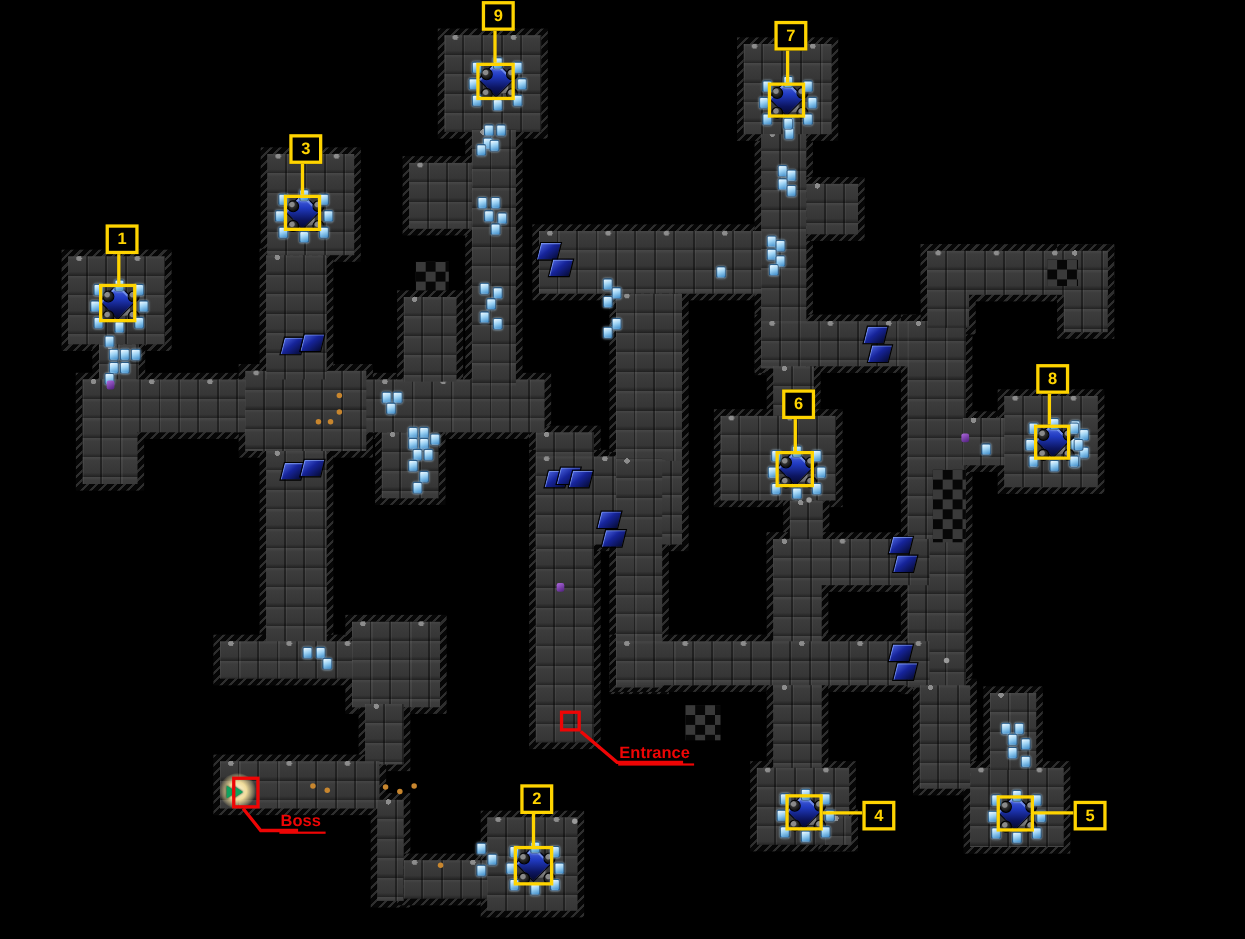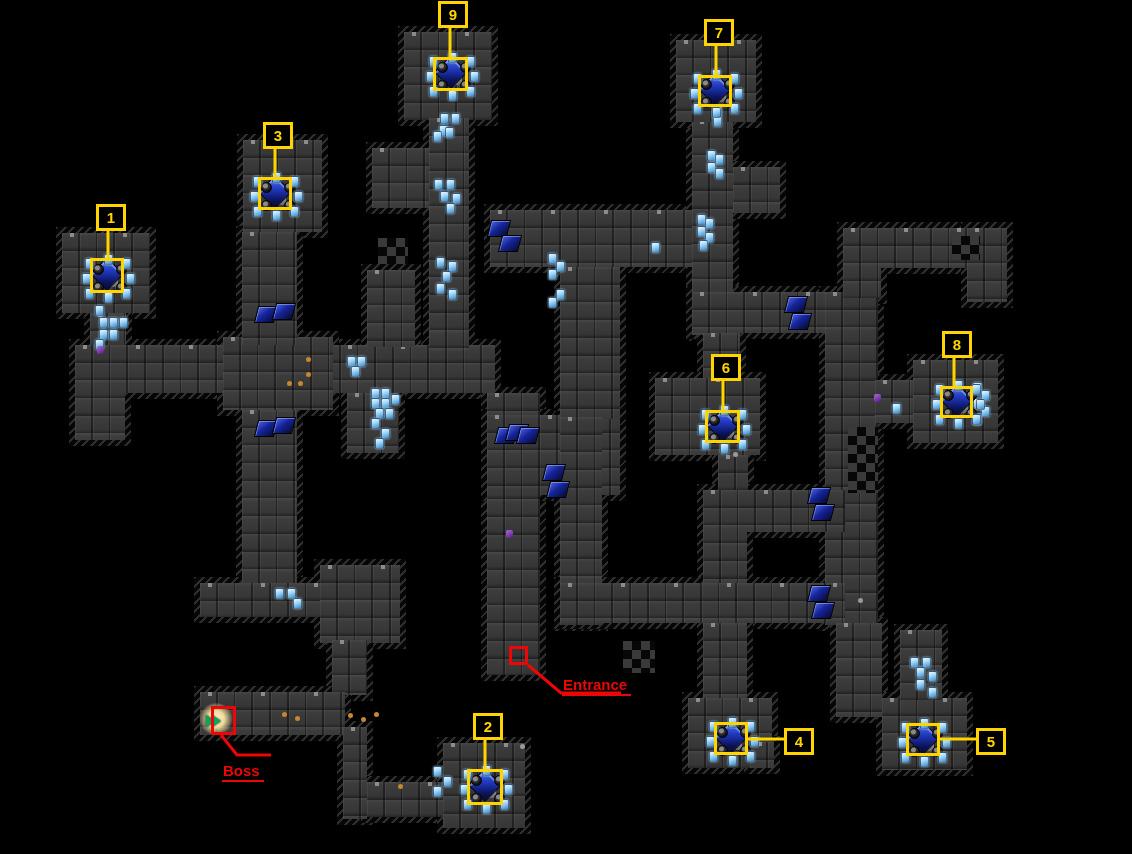--- a/index.html
+++ b/index.html
@@ -433,14 +433,14 @@
       <polyline points="748,739 784,739" stroke="#ffd400" stroke-width="3" fill="none"></polyline>
       <polyline points="940,739 976,739" stroke="#ffd400" stroke-width="3" fill="none"></polyline>
       <polyline points="723,376 723,410" stroke="#ffd400" stroke-width="3" fill="none"></polyline>
       <polyline points="716,41 716,75" stroke="#ffd400" stroke-width="3" fill="none"></polyline>
       <polyline points="954,353 954,386" stroke="#ffd400" stroke-width="3" fill="none"></polyline>
       <polyline points="450,23 450,57" stroke="#ffd400" stroke-width="3" fill="none"></polyline>
       <polyline points="528,665 561,693 621,693" stroke="#ee0505" stroke-width="3" fill="none"></polyline>
       <polyline points="221,735 237,755 271,755" stroke="#ee0505" stroke-width="3" fill="none"></polyline>
     </svg>
   <div class="redtext" id="entrance-label" style="left: 562px; top: 676px;">Entrance</div>
-  <div class="redtext" id="boss-label" style="left: 222px; top: 738px; margin-top: 24px;">Boss</div>
+  <div class="redtext" id="boss-label" style="left: 254px; top: 738px;">Boss</div>
 </div>
 
 </body></html>

